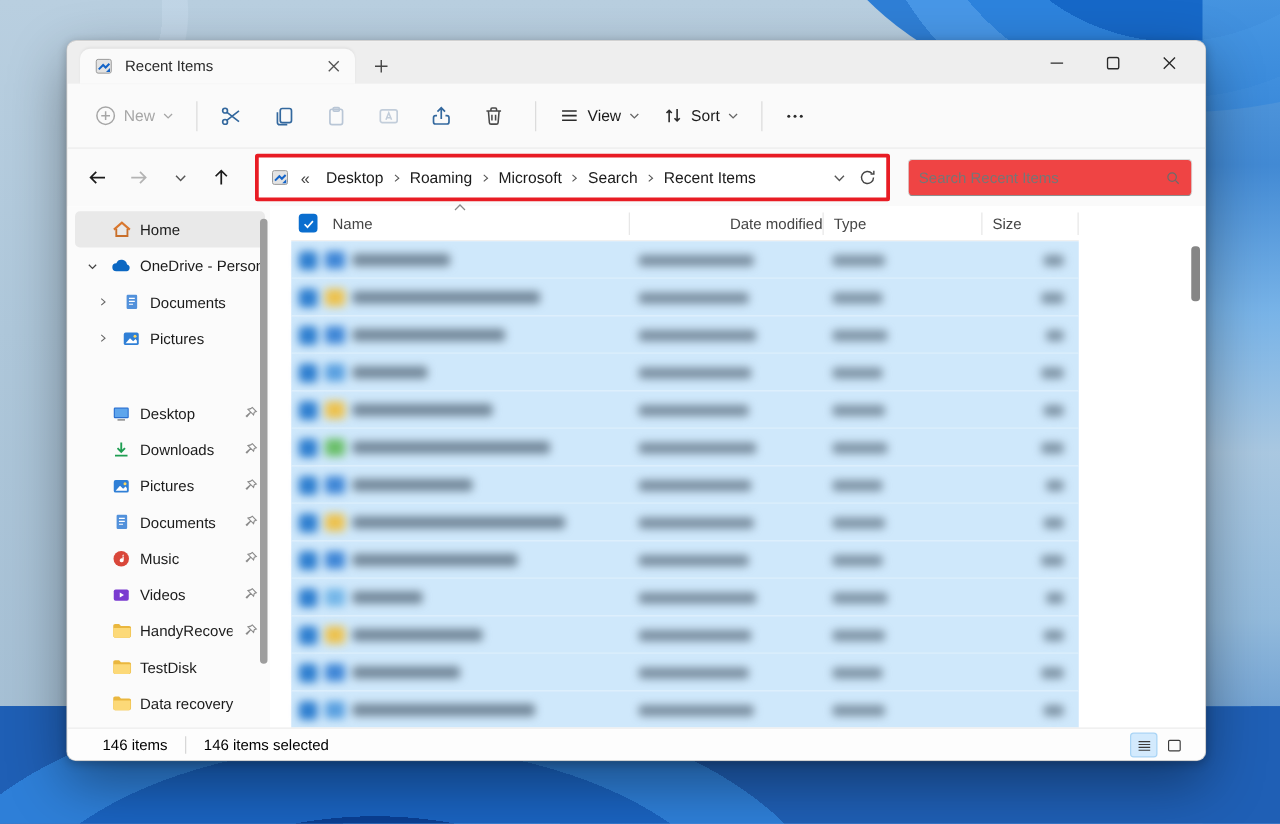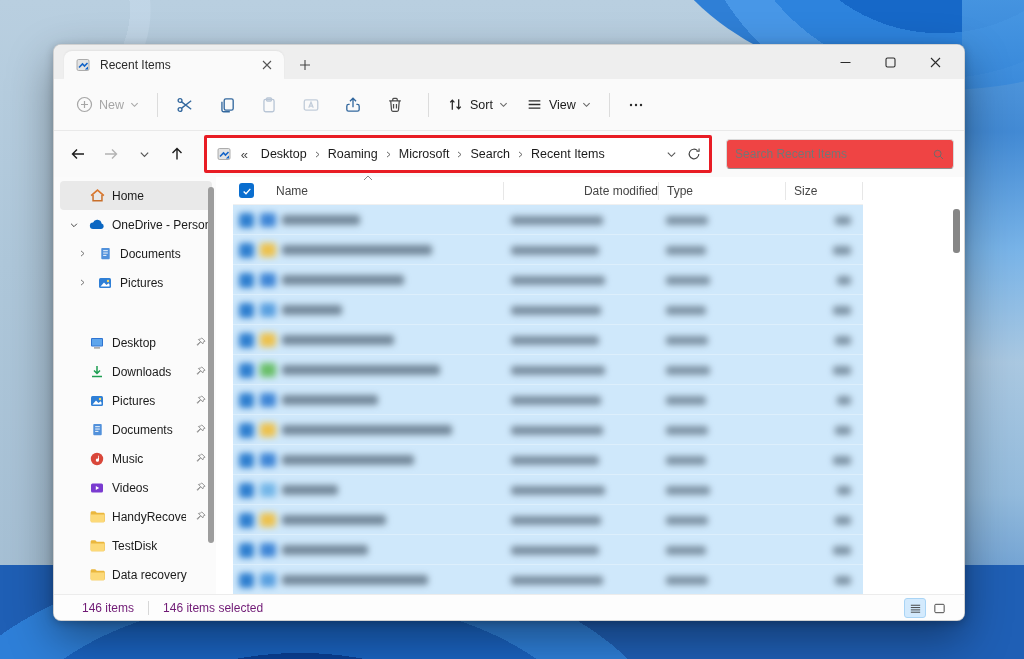--- a/index.html
+++ b/index.html
@@ -18,21 +18,21 @@
   .wp-bottom { position:absolute; left:-60px; top:565px; width:1200px; height:120px;
     background:
       radial-gradient(ellipse 480px 260px at 30% 160%, #0a3f93 0 40%, #1a63c0 40% 62%, #2e7fd8 62% 78%, #1f5fb5 78% 100%),
       radial-gradient(ellipse 700px 300px at 68% 180%, #0d4aa0 0 35%, #2a74cf 35% 60%, #4b95e4 60% 80%, #1d5cb2 80% 100%),
       linear-gradient(100deg,#1c64be 0%,#2f7fd6 45%,#4e97e5 70%,#9cc5ec 100%);
   }
   .wp-topleft { position:absolute; left:-120px; top:-60px; width:320px; height:140px; border-radius:50%;
     background:radial-gradient(circle at 50% 50%, transparent 0 90px, #c3d7e8 90px 110px, transparent 111px); opacity:.8; }
 
   
-  .window { position:absolute; left:53px; top:44px; width:912px; height:577px; background:#ffffff;
+  .window { position:absolute; left:53px; top:32px; width:912px; height:577px; background:#ffffff;
             border-radius:8px; box-shadow:0 18px 45px rgba(0,0,0,.38), 0 2px 8px rgba(0,0,0,.22);
             overflow:hidden; display:flex; flex-direction:column; border:1px solid rgba(0,0,0,.18); }
 
   
   .titlebar { height:34px; background:#eeeeee; display:flex; align-items:flex-end; position:relative; flex:0 0 auto; }
   .tab { margin-left:10px; width:220px; height:28px; background:#fafafa; border-radius:8px 8px 0 0;
          display:flex; align-items:center; padding:0 8px 0 10px; gap:8px; box-shadow:0 -1px 2px rgba(0,0,0,.05); }
   .tab-label { font-size:12px; color:#2b2b2b; flex:1; white-space:nowrap; overflow:hidden; }
   .tab-close { width:18px; height:18px; display:flex; align-items:center; justify-content:center; border-radius:4px; }
   .newtab-btn { width:30px; height:26px; margin-left:6px; margin-bottom:1px; display:flex; align-items:center; justify-content:center; border-radius:4px; }
@@ -74,42 +74,42 @@
   .sb-ico { width:18px; height:18px; display:flex; align-items:center; justify-content:center; flex:0 0 18px; }
   .sb-label { font-size:12px; color:#1b1b1b; white-space:nowrap; overflow:hidden; flex:1; }
   .sb-pin { width:16px; height:16px; margin-right:4px; display:flex; align-items:center; justify-content:center; }
   .sb-gap { height:31px; }
   .sb-scroll { position:absolute; right:2px; top:10px; width:6px; height:356px; background:#9d9d9d; border-radius:3px; }
 
   
   .content { flex:1; position:relative; background:#ffffff; padding-left:17px; min-width:0; }
   .list-header { height:28px; width:630px; display:flex; align-items:center; border-bottom:1px solid #f0f0f0; position:relative; }
   .hcol { font-size:12px; color:#454545; display:flex; align-items:center; height:18px; padding-left:8px; border-right:1px solid #e7e7e7; }
-  .hcol-name { width:271px; gap:22px; padding-left:6px; }
+  .hcol-name { width:271px; gap:12px; padding-left:6px; }
   .hcol-date { width:155px;justify-content:flex-end; }
   .hcol-type { width:127px; }
   .hcol-size { width:77px; border-right:1px solid #e7e7e7; }
   .hcheck { width:15px; height:15px; background:#0a6ecf; border-radius:3px; display:flex; align-items:center; justify-content:center; }
   .sort-caret { position:absolute; left:130px; top:-2px; }
 
   .rows { width:630px; }
   .frow { height:30px; background:#cfe8fb; border-bottom:1px solid #ddeffc; position:relative; }
   .blurwrap { position:absolute; inset:0; filter:blur(3.2px); }
   .b-check { position:absolute; left:6px; top:8px; width:15px; height:15px; background:#2e7ecf; border-radius:3px; }
   .b-icon { position:absolute; left:27px; top:8px; width:16px; height:14px; border-radius:2px; }
   .b-name { position:absolute; left:49px; top:10px; height:10px; background:#5d7082; opacity:.8; border-radius:3px; }
   .b-date { position:absolute; left:278px; top:11px; height:9px; background:#5d7082; opacity:.75; border-radius:3px; }
   .b-type { position:absolute; left:433px; top:11px; height:9px; background:#5d7082; opacity:.7; border-radius:3px; }
   .b-size { position:absolute; right:12px; top:11px; height:9px; background:#5d7082; opacity:.7; border-radius:3px; }
   .list-scroll { position:absolute; right:4px; top:32px; width:7px; height:44px; background:#868686; border-radius:3px; }
 
   
   .statusbar { height:26px; background:#fdfdfd; border-top:1px solid #ececec; display:flex; align-items:center;
                padding:0 10px 0 28px; gap:14px; flex:0 0 auto; position:relative; }
-  .status-text { font-size:12px; color:#701a75; }
+  .status-text { font-size:12px; color:#000000; }
   .status-sep { width:1px; height:14px; background:#d7d7d7; }
   .view-toggles { position:absolute; right:14px; top:3px; display:flex; gap:2px; }
   .vt-btn { width:22px; height:20px; display:flex; align-items:center; justify-content:center; border-radius:3px; border:1px solid transparent; }
   .vt-btn.active { background:#d3eafd; border-color:#a9d4f5; }
 
   svg { display:block; }
 </style>
 </head>
 <body>
 
@@ -222,37 +222,37 @@
         <span>
             <svg width="18" height="18" viewBox="0 0 16 16">
               <path d="M2.8 4.3h10.4M6 4.3V3a.8.8 0 01.8-.8h2.4A.8.8 0 0110 3v1.3M4.2 4.3l.7 8.2a1.2 1.2 0 001.2 1.1h3.8a1.2 1.2 0 001.2-1.1l.7-8.2M6.7 7v4M9.3 7v4" fill="none" stroke="#4a4a4a" stroke-width="1.1"></path>
             </svg>
           </span>
       </div>
       <div class="tb-sep"></div>
       <div class="tb-btn">
         <span>
             <svg width="17" height="17" viewBox="0 0 16 16">
-              <path d="M5 13V4M3 6l2-2 2 2M11 3v9M9 10l2 2 2-2" fill="none" stroke="#2b2b2b" stroke-width="1.2"></path>
-            </svg>
-          </span>
-        <span class="lbl">Sort</span>
+              <path d="M2.5 4.5h11M2.5 8h11M2.5 11.5h11" stroke="#2b2b2b" stroke-width="1.2"></path>
+            </svg>
+          </span>
+        <span class="lbl">View</span>
         <span>
             <svg width="9" height="9" viewBox="0 0 10 10">
               <path d="M1.5 3.5L5 7l3.5-3.5" fill="none" stroke="#666" stroke-width="1.2"></path>
             </svg>
           </span>
       </div>
       <div class="tb-btn">
         <span>
             <svg width="17" height="17" viewBox="0 0 16 16">
-              <path d="M2.5 4.5h11M2.5 8h11M2.5 11.5h11" stroke="#2b2b2b" stroke-width="1.2"></path>
-            </svg>
-          </span>
-        <span class="lbl">View</span>
+              <path d="M5 13V4M3 6l2-2 2 2M11 3v9M9 10l2 2 2-2" fill="none" stroke="#2b2b2b" stroke-width="1.2"></path>
+            </svg>
+          </span>
+        <span class="lbl">Sort</span>
         <span>
             <svg width="9" height="9" viewBox="0 0 10 10">
               <path d="M1.5 3.5L5 7l3.5-3.5" fill="none" stroke="#666" stroke-width="1.2"></path>
             </svg>
           </span>
       </div>
       <div class="tb-sep"></div>
       <div class="tb-btn">
         <span>
             <svg width="16" height="16" viewBox="0 0 16 16">

